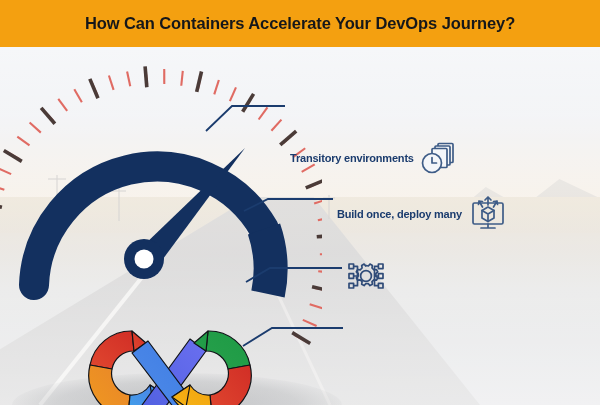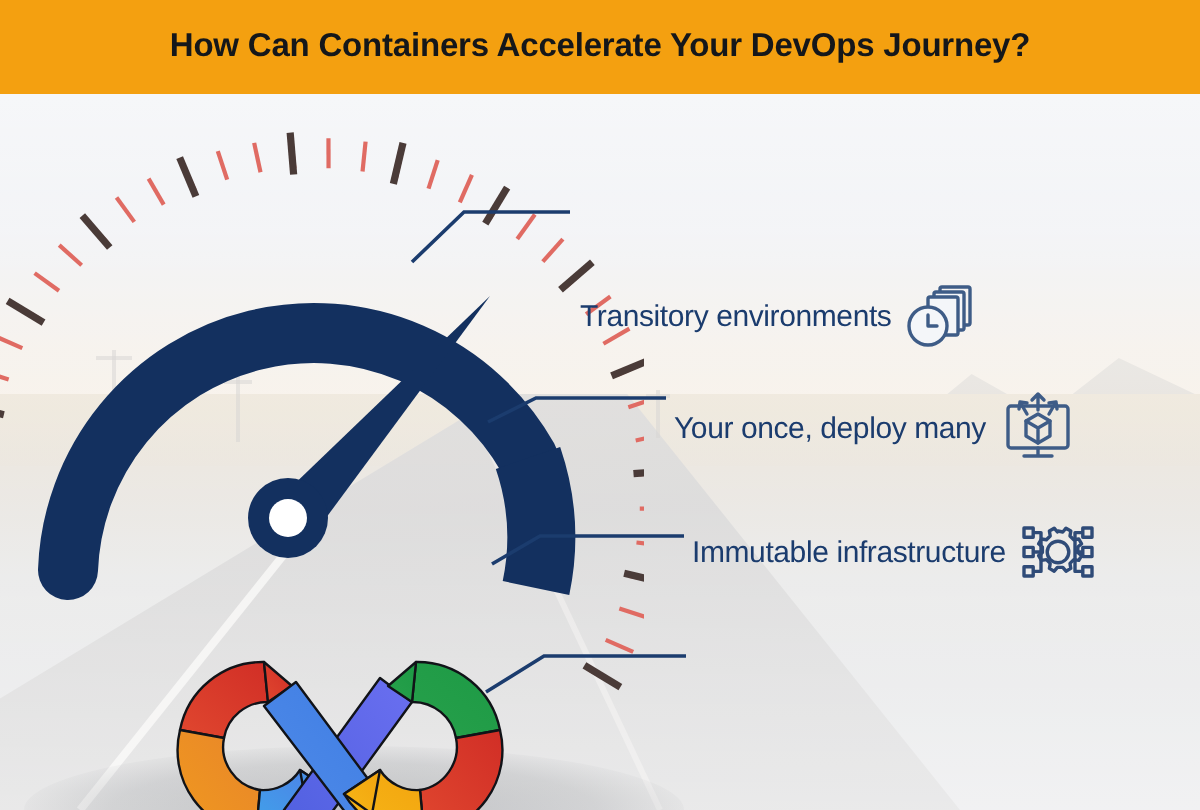--- a/index.html
+++ b/index.html
@@ -75,21 +75,21 @@
 
   
   .gauge{position:absolute;left:-8px;top:10px;width:330px;height:320px;}
 
   
   .callout{
     position:absolute;display:flex;align-items:center;gap:6px;
     white-space:nowrap;
   }
   .callout-text{
-    font-size:15px;font-weight:normal;color:#1b3c6e;letter-spacing:-0.2px;
+    font-size:11px;font-weight:bold;color:#1b3c6e;letter-spacing:-0.2px;
   }
   .callout-icon{display:block;}
   .c1{left:290px;top:91px;}
   .c2{left:337px;top:147px;}
   .c3{left:346px;top:209px;}
   .c4{left:347px;top:270px;}
 
   .connectors{position:absolute;left:0;top:0;width:600px;height:358px;}
 
   
@@ -223,36 +223,35 @@
           <rect x="18" y="5.5" width="15" height="19" rx="1"></rect>
           <rect x="15" y="8" width="15" height="19" rx="1" fill="#f4f6f9"></rect>
           <rect x="12" y="10.5" width="15" height="19" rx="1" fill="#f4f6f9"></rect>
           <circle cx="12" cy="25" r="9.5" fill="#f4f6f9"></circle>
           <path d="M12 19.5 L12 25 L16.5 25" stroke-linecap="round"></path>
         </g>
       </svg>
     </div>
 
     <div class="callout c2">
-      <span class="callout-text">Your once, deploy many</span>
+      <span class="callout-text">Build once, deploy many</span>
       <svg class="callout-icon" width="40" height="40" viewBox="0 0 40 40">
         <g fill="none" stroke="#3e5c87" stroke-width="1.7" stroke-linejoin="round" stroke-linecap="round">
           <rect x="5" y="9" width="30" height="21" rx="1.5"></rect>
           <path d="M20 30 L20 34 M13 34 L27 34"></path>
           <path d="M14 24 L20 27.5 L26 24 L26 16.5 L20 13 L14 16.5 Z"></path>
           <path d="M14 16.5 L20 20 L26 16.5 M20 20 L20 27.5"></path>
           <path d="M20 11 L20 3 M17 6 L20 3 L23 6"></path>
           <path d="M14.5 13 L11 7 M10.5 10.5 L11 7 L14.5 7.5"></path>
           <path d="M25.5 13 L29 7 M25.5 7.5 L29 7 L29.5 10.5"></path>
         </g>
       </svg>
     </div>
 
     <div class="callout c3">
-      <span class="callout-text">Immutable infrastructure</span>
       <svg class="callout-icon" width="40" height="40" viewBox="0 0 40 40">
         <g fill="none" stroke="#2f4b78" stroke-width="1.7" stroke-linejoin="round">
           <path d="M20 9.5 l2.4 .5 1.6-1.9 2.4 1.4 -.4 2.5 1.9 1.9 2.5-.4 1.4 2.4 -1.9 1.6 0 2.7 1.9 1.6 -1.4 2.4 -2.5-.4 -1.9 1.9 .4 2.5 -2.4 1.4 -1.6-1.9 -2.7 0 -1.6 1.9 -2.4-1.4 .4-2.5 -1.9-1.9 -2.5 .4 -1.4-2.4 1.9-1.6 0-2.7 -1.9-1.6 1.4-2.4 2.5 .4 1.9-1.9 -.4-2.5 2.4-1.4 1.6 1.9 z"></path>
           <circle cx="20" cy="20" r="5.4"></circle>
           <rect x="3" y="8" width="4.6" height="4.6"></rect>
           <rect x="3" y="17.7" width="4.6" height="4.6"></rect>
           <rect x="3" y="27.4" width="4.6" height="4.6"></rect>
           <rect x="32.4" y="8" width="4.6" height="4.6"></rect>
           <rect x="32.4" y="17.7" width="4.6" height="4.6"></rect>
           <rect x="32.4" y="27.4" width="4.6" height="4.6"></rect>

